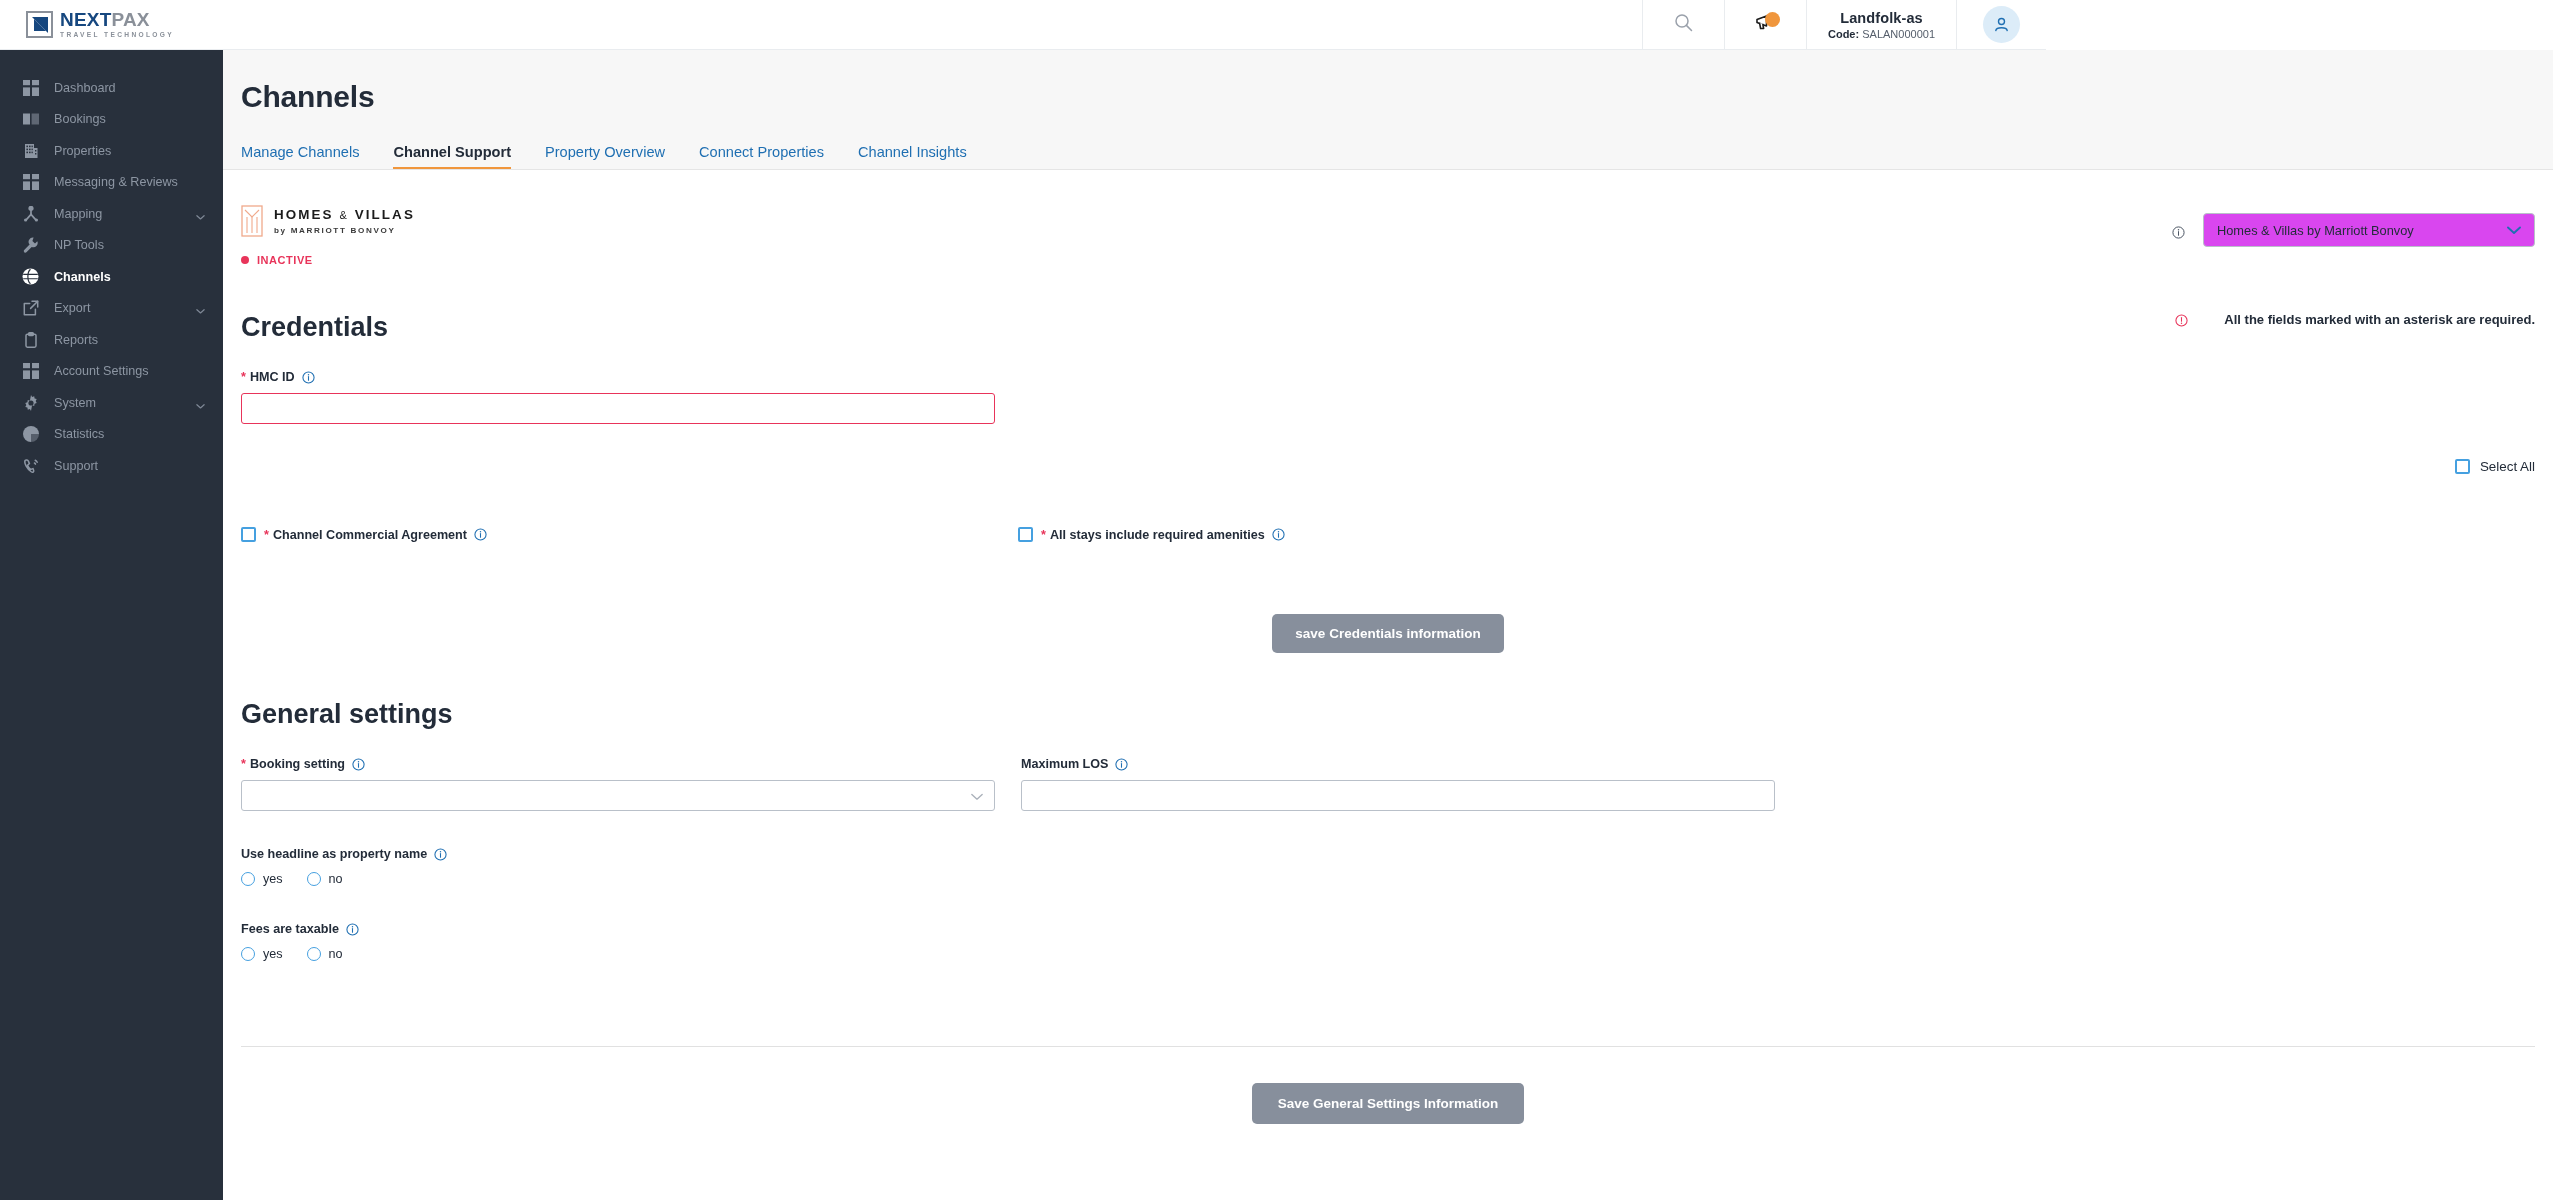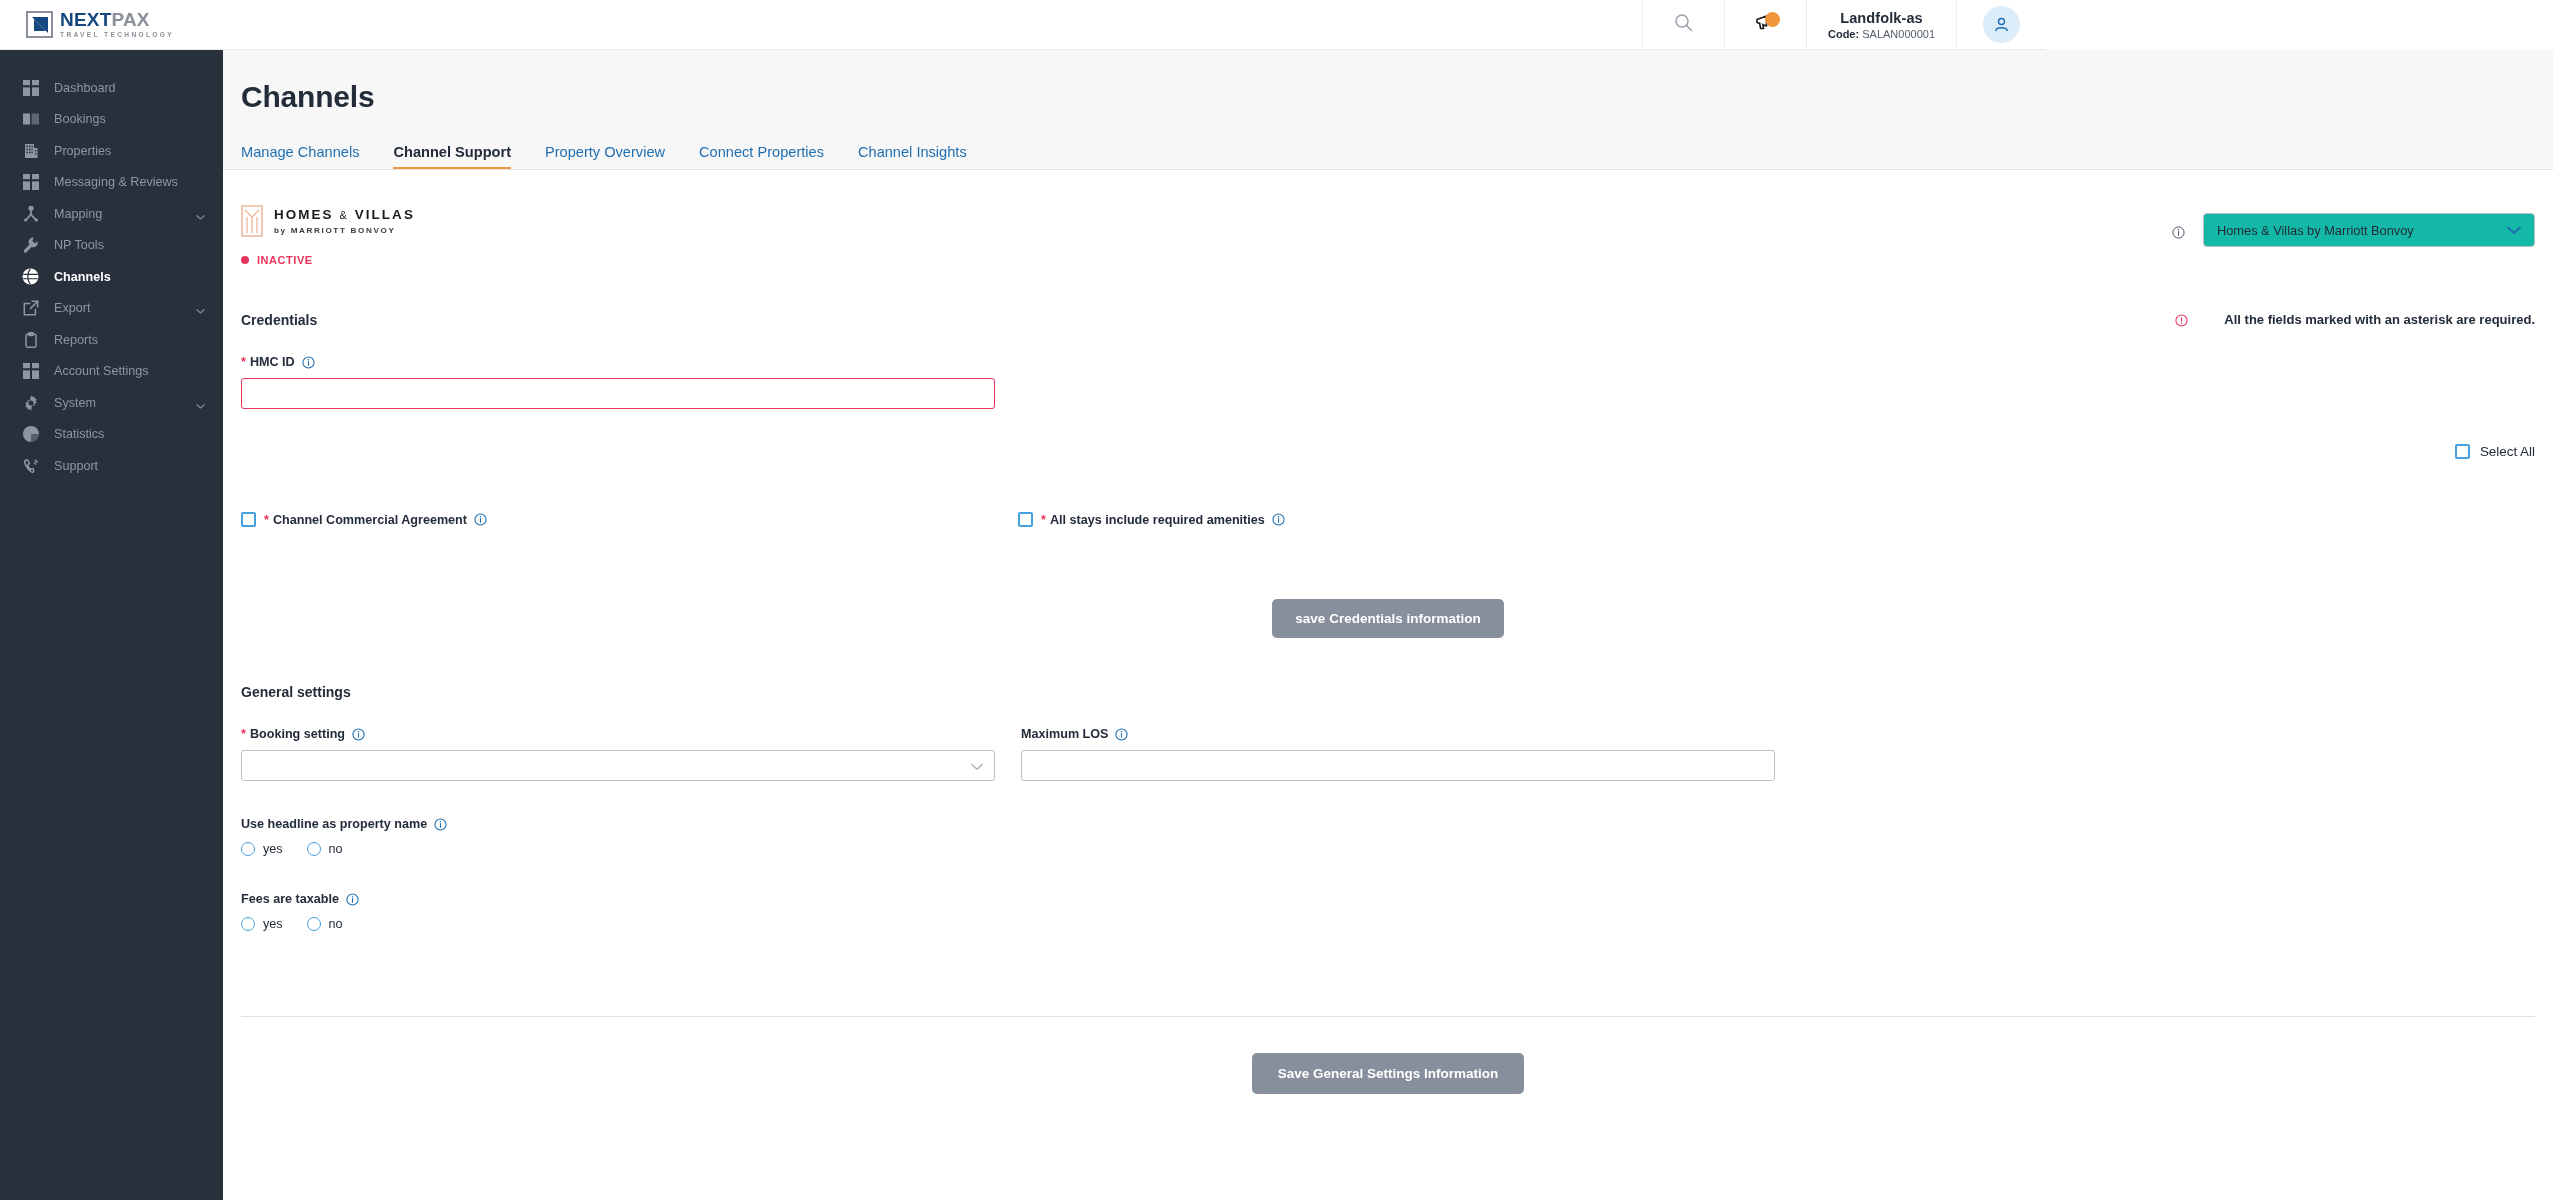--- a/index.html
+++ b/index.html
@@ -116,26 +116,26 @@
   .hv-l2 { font-size: 8.1px; letter-spacing: 1.65px; color: #3a3a3a; font-weight: 600; }
   .status {
     display: flex; align-items: center; gap: 8px;
     font-size: 11px; font-weight: 700; letter-spacing: .55px; color: #e8345a;
   }
   .status-dot { width: 8px; height: 8px; border-radius: 50%; background: #e8345a; }
 
   .channel-select-wrap { display: flex; align-items: center; gap: 18px; padding-top: 8px; }
   .sel-box {
     width: 332px; height: 34px; border: 1px solid #b9c0c9; border-radius: 4px;
-    background: #14b8a6; display: flex; align-items: center; justify-content: space-between;
+    background: #d946ef; display: flex; align-items: center; justify-content: space-between;
     padding: 0 13px; font-size: 12.8px; color: #232c39; cursor: pointer;
   }
 
   .section-title {
-    font-size: 14px; font-weight: 700; color: #232c39; margin-top: 46px;
+    font-size: 27px; font-weight: 700; color: #232c39; margin-top: 46px;
   }
   .req-note {
     display: flex; align-items: center; gap: 9px; font-size: 13px; color: #232c39;
   }
   .cred-head { display: flex; align-items: flex-start; justify-content: space-between; }
 
   .field-label {
     font-size: 12.6px; font-weight: 700; color: #232c39;
     display: flex; align-items: center; gap: 7px; margin-bottom: 9px;
   }

